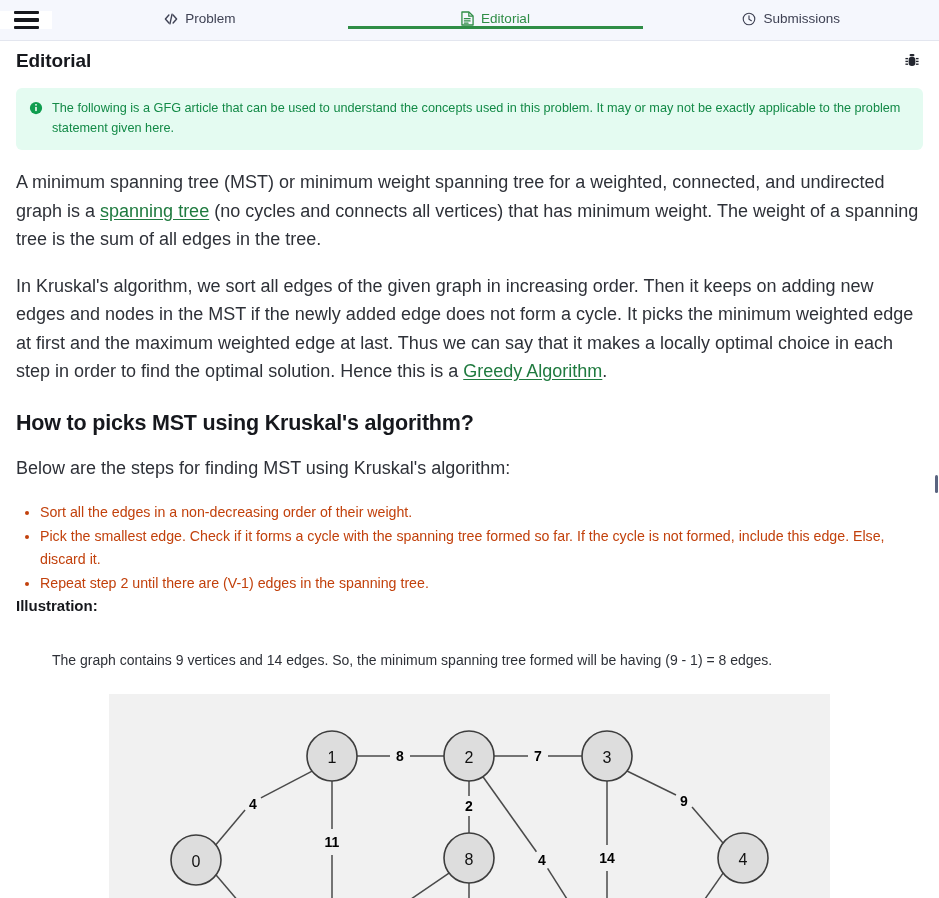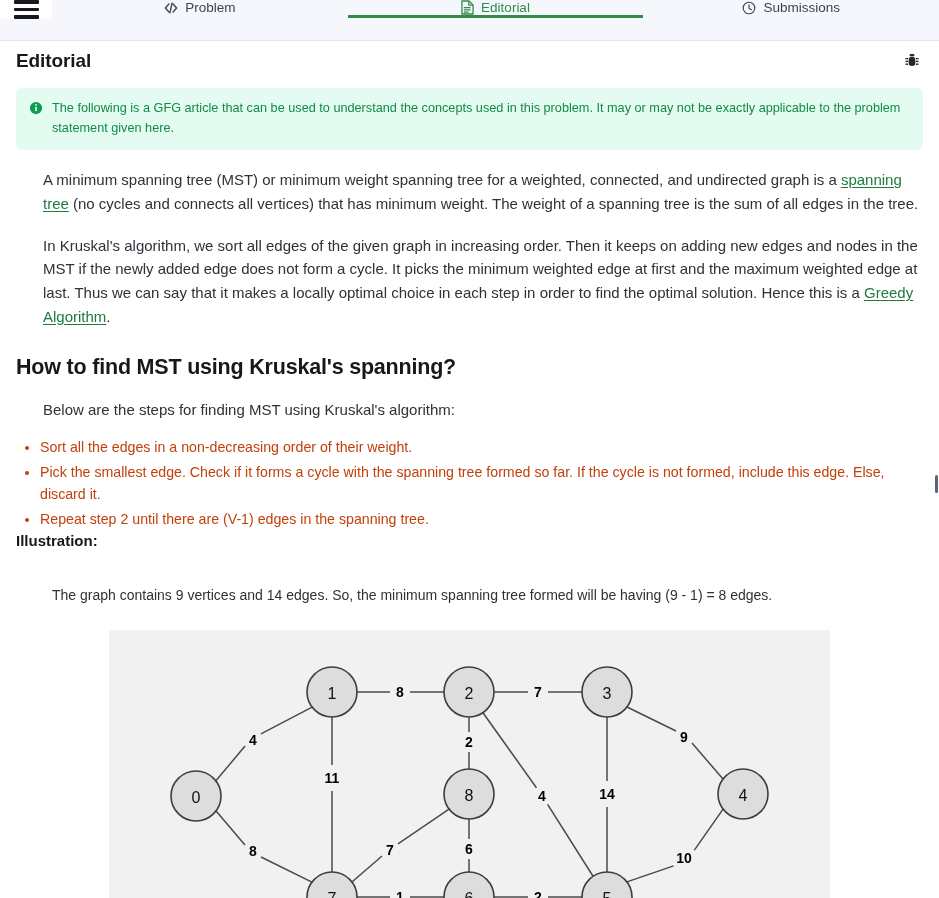--- a/index.html
+++ b/index.html
@@ -11,21 +11,21 @@
     background: #ffffff;
     font-family: "Liberation Sans", "DejaVu Sans", sans-serif;
   }
 
   
   .tabbar {
     position: relative;
     height: 41px;
     background: #f5f7fd;
     display: flex;
-    align-items: flex-start;
+    align-items: center;
     border-bottom: 1px solid #e3e6ef;
   }
   .hamburger {
     width: 52px;
     display: flex;
     flex-direction: column;
     align-items: center;
     justify-content: center;
     gap: 4px;
     background: #ffffff;
@@ -105,24 +105,23 @@
     margin-top: 2px;
     line-height: 0;
   }
   .notice-text {
     font-size: 12.7px;
     color: #138a47;
   }
 
   .para {
     margin-top: 18px;
-    font-size: 15px;
+    font-size: 18px;
     line-height: 1.58;
     color: #2e3138;
-    margin-left: 27px;
   }
   .para a, a.lnk {
     color: #1f7a3f;
     text-decoration: underline;
     text-underline-offset: 2px;
   }
 
   h2.section {
     margin: 26px 0 0 0;
     font-size: 21.5px;
@@ -283,21 +282,21 @@
   </div>
 
   <p class="para">
     <span>A minimum spanning tree (MST) or minimum weight spanning tree for a weighted, connected, and undirected graph is a </span><a class="lnk" href="#">spanning tree</a><span> (no cycles and connects all vertices) that has minimum weight. The weight of a spanning tree is the sum of all edges in the tree.</span>
   </p>
 
   <p class="para">
     <span>In Kruskal's algorithm, we sort all edges of the given graph in increasing order. Then it keeps on adding new edges and nodes in the MST if the newly added edge does not form a cycle. It picks the minimum weighted edge at first and the maximum weighted edge at last. Thus we can say that it makes a locally optimal choice in each step in order to find the optimal solution. Hence this is a </span><a class="lnk" href="#">Greedy Algorithm</a><span>.</span>
   </p>
 
-  <h2 class="section">How to find MST using Kruskal's spanning?</h2>
+  <h2 class="section">How to picks MST using Kruskal's algorithm?</h2>
 
   <p class="para">Below are the steps for finding MST using Kruskal's algorithm:</p>
 
   <ul class="steps">
     <li>Sort all the edges in a non-decreasing order of their weight.</li>
     <li>Pick the smallest edge. Check if it forms a cycle with the spanning tree formed so far. If the cycle is not formed, include this edge. Else, discard it.</li>
     <li>Repeat step 2 until there are (V-1) edges in the spanning tree.</li>
   </ul>
 
 

